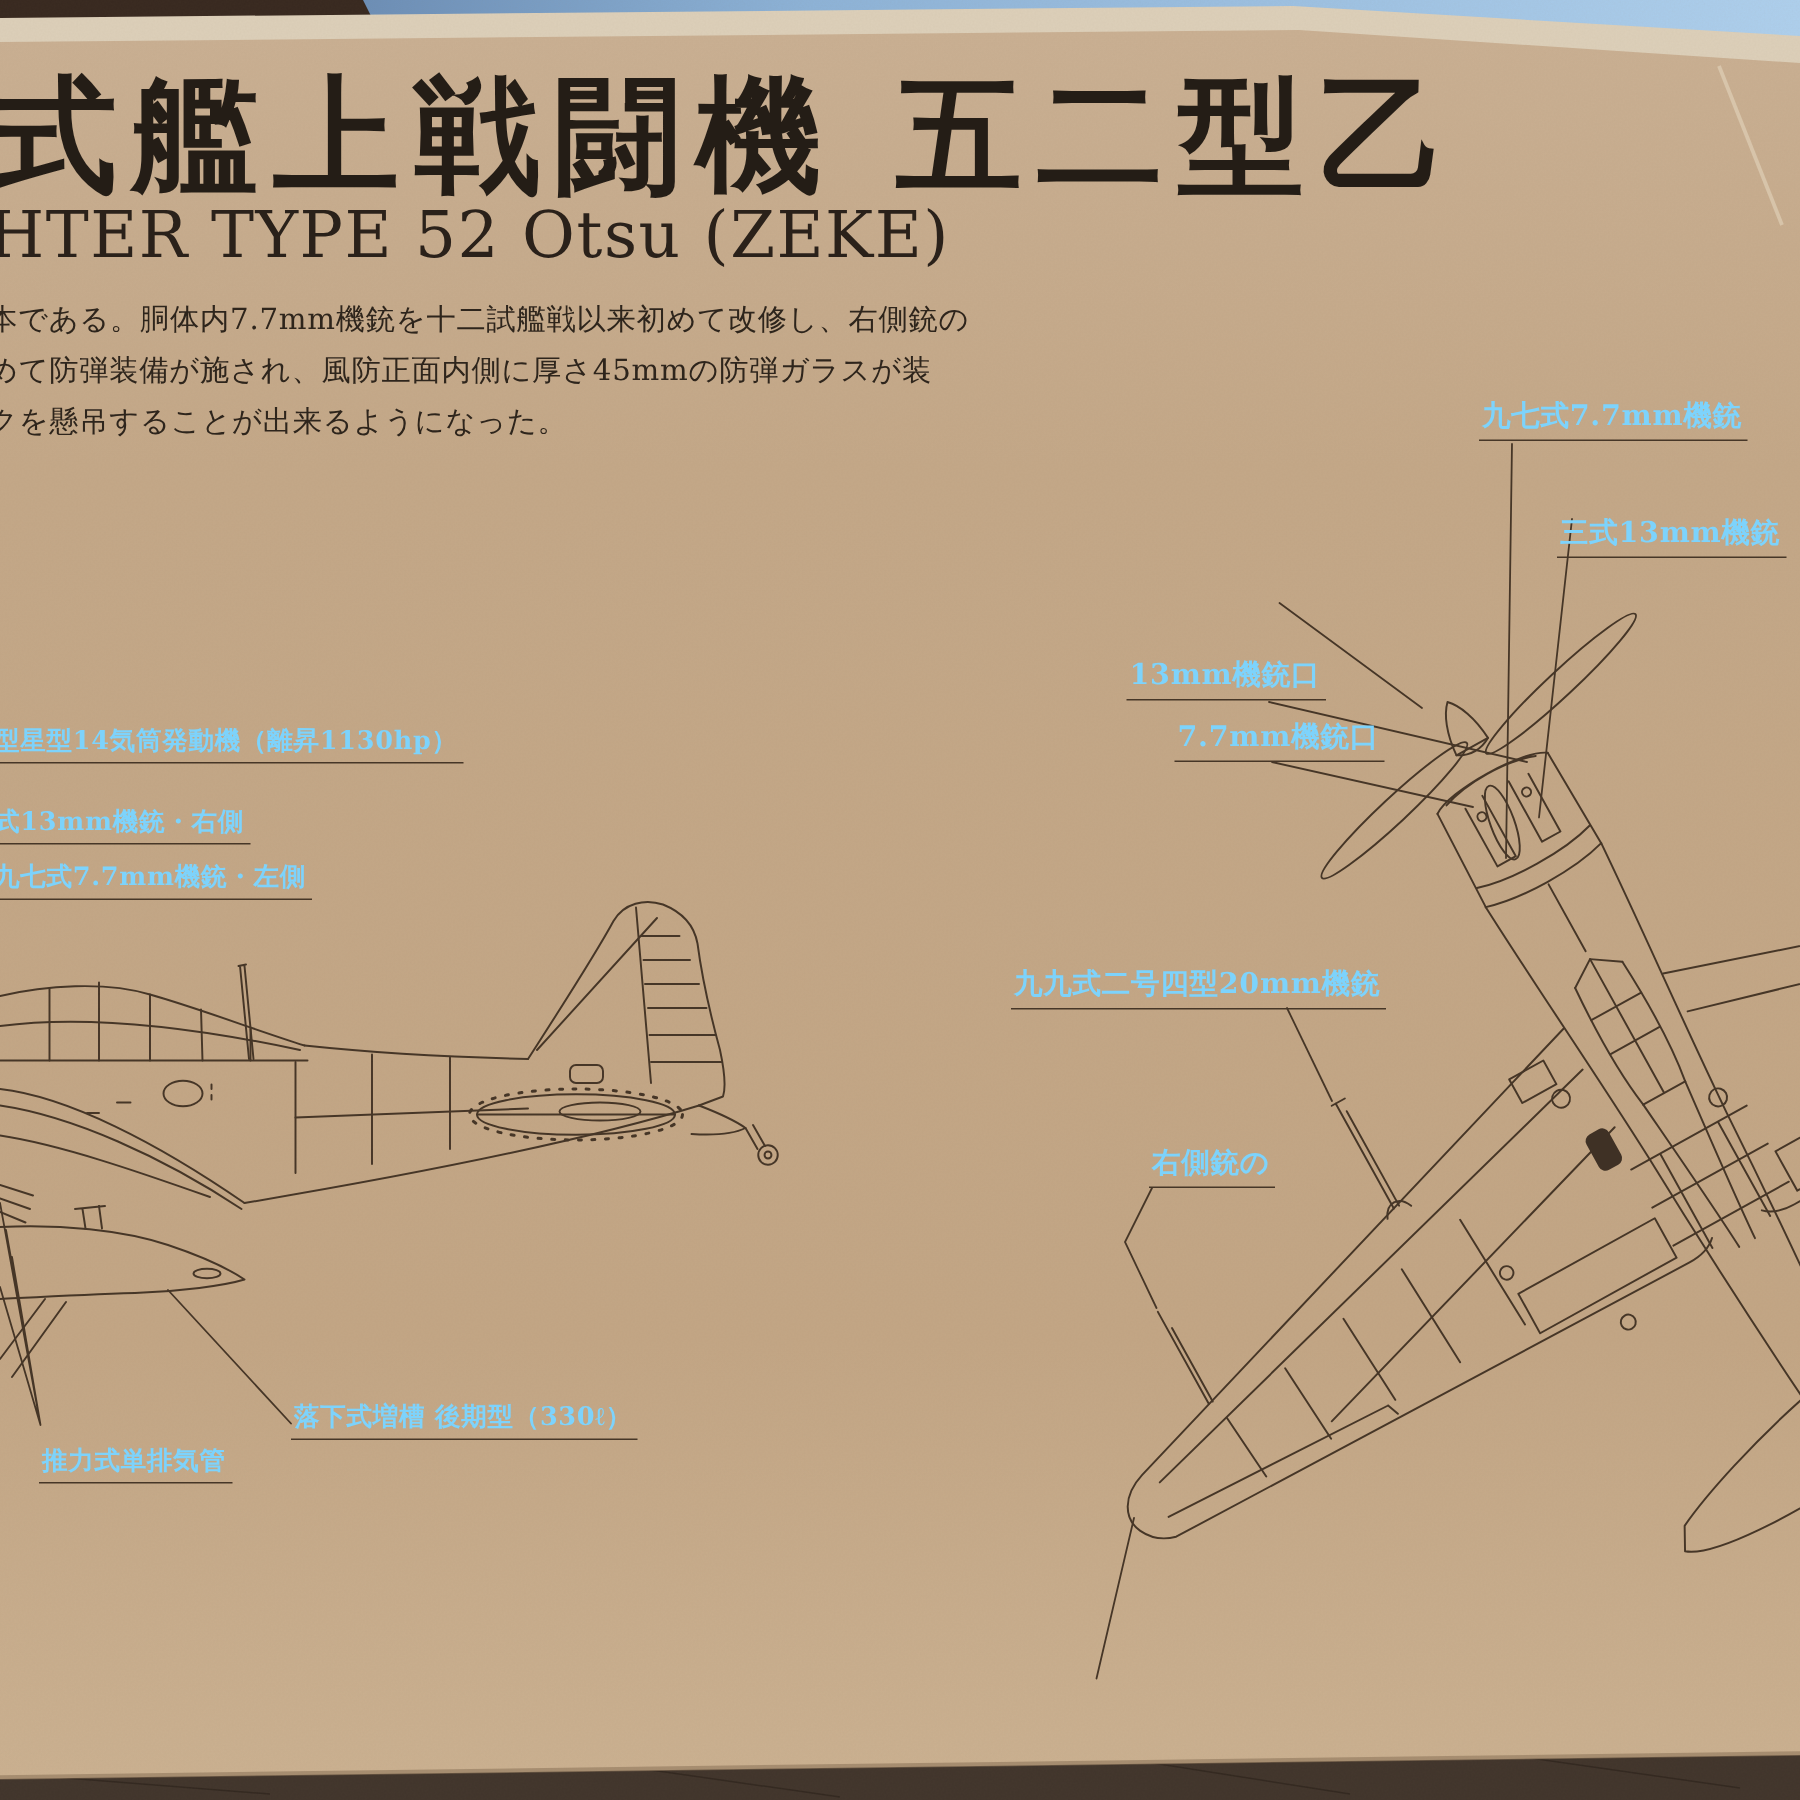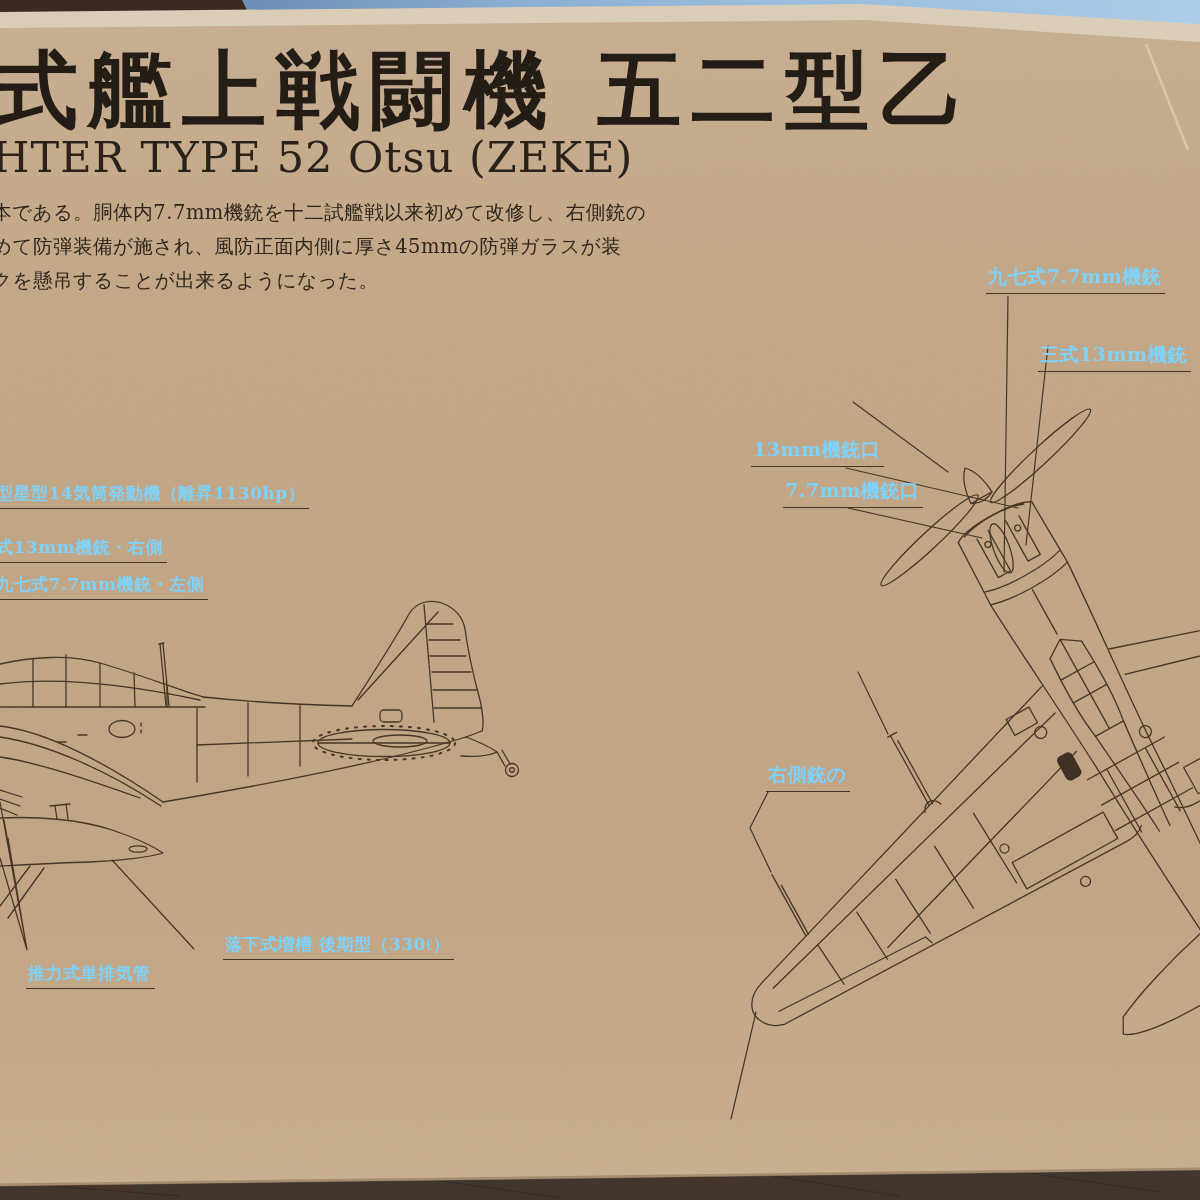--- a/index.html
+++ b/index.html
@@ -212,18 +212,19 @@
     <div>クを懸吊することが出来るようになった。</div>
   </div>
 
   <div class="co" style="left:986px;top:264px;">九七式7.7mm機銃</div>
   <div class="co" style="left:1038px;top:314px;margin-top:28px;">三式13mm機銃</div>
   <div class="co" style="left:751px;top:437px;">13mm機銃口</div>
   <div class="co" style="left:783px;top:478px;">7.7mm機銃口</div>
   <div class="co small" style="left:-6px;top:482px;">型星型14気筒発動機（離昇1130hp）</div>
   <div class="co small" style="left:-6px;top:536px;">式13mm機銃・右側</div>
   <div class="co small" style="left:-6px;top:573px;">九七式7.7mm機銃・左側</div>
+  <div class="co" style="left:674px;top:643px;">九九式二号四型20mm機銃</div>
   <div class="co" style="left:766px;top:762px;">右側銃の</div>
   <div class="co small" style="left:26px;top:962px;">推力式単排気管</div>
-  <div class="co small" style="left:194px;top:933px;margin-left:29px;">落下式増槽 後期型（330ℓ）</div>
+  <div class="co small" style="left:194px;top:933px;">落下式増槽 後期型（330ℓ）</div>
 
 
 </div>
 
 </body></html>

